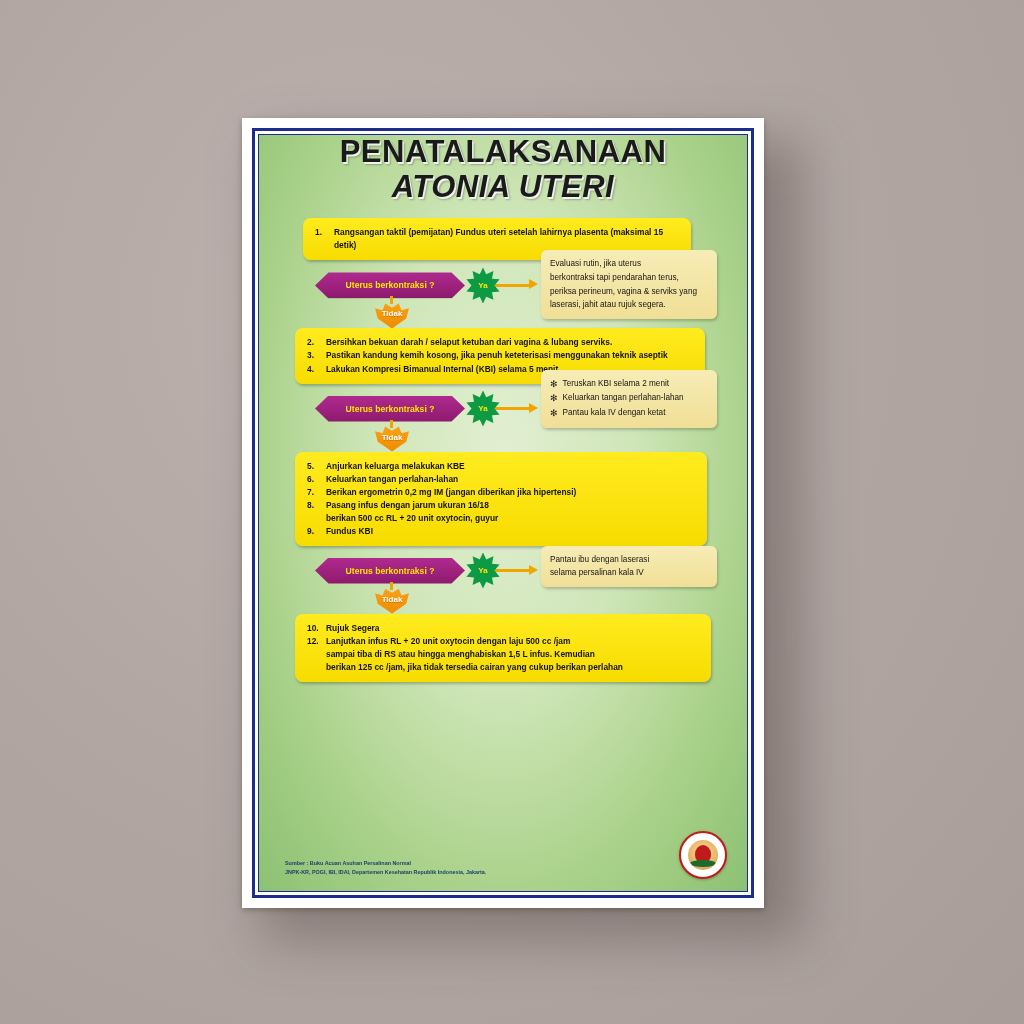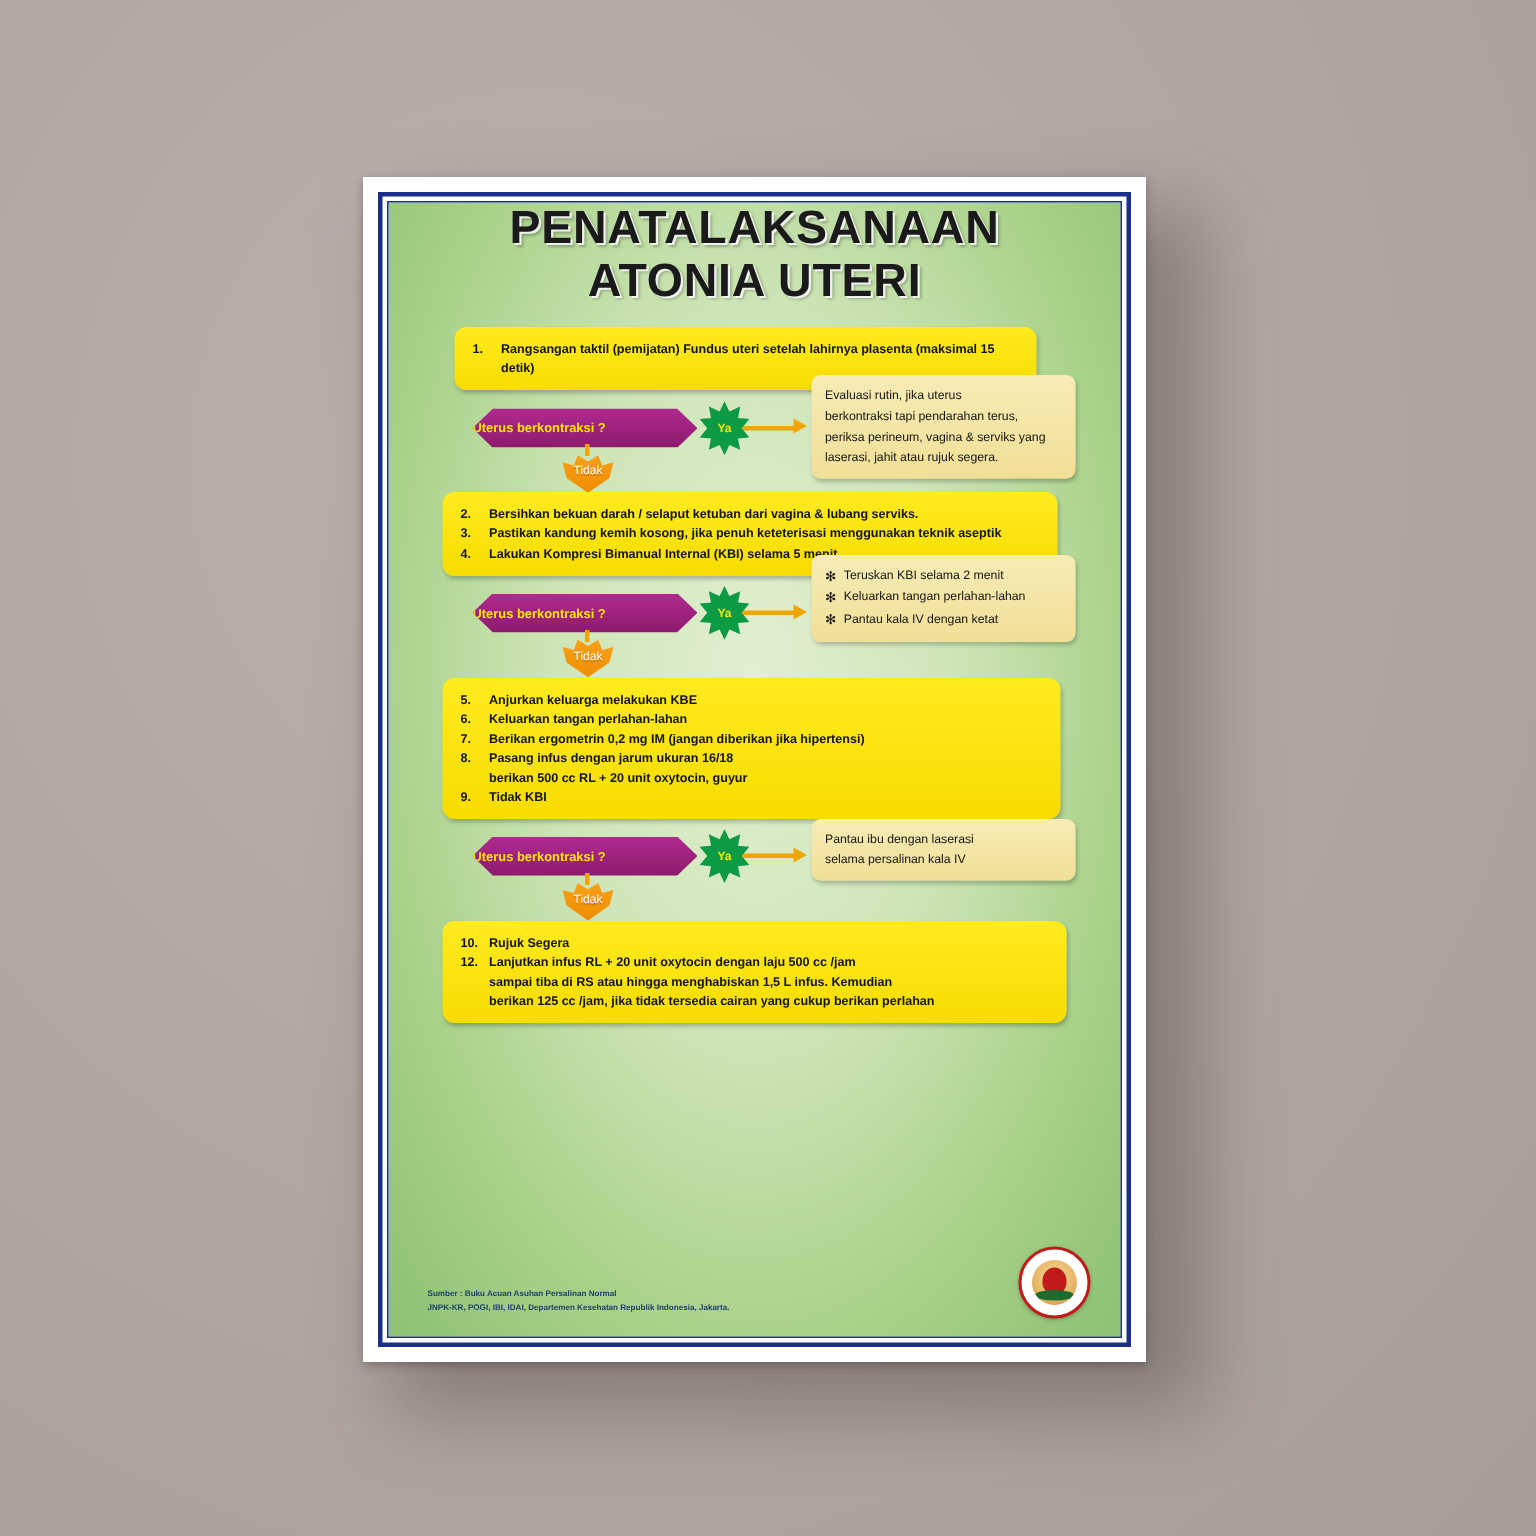--- a/index.html
+++ b/index.html
@@ -62,21 +62,21 @@
   .title {
     text-align: center;
     color: #1a1a1a;
     font-weight: bold;
     font-size: 31px;
     letter-spacing: 0.5px;
     line-height: 1.12;
     text-shadow: 1.5px 1.5px 0 rgba(255,255,255,0.85), 2.5px 2.5px 2px rgba(0,0,0,0.25);
     font-family: "Liberation Sans", sans-serif;
   }
-  .title .l2 { display: block; }
+  .title .l2 { display: block; font-style: italic; }
 
   .flow {
     position: relative;
     margin: 14px 20px 0 20px;
   }
 
   .step-box {
     position: relative;
     background: #ffe600;
     background: linear-gradient(180deg, #ffeb1f 0%, #f7dc00 100%);
@@ -111,21 +111,21 @@
     position: absolute;
     left: 36px;
     top: 10px;
     width: 150px;
     height: 26px;
     background: linear-gradient(180deg, #b02a8f 0%, #8d1a6d 100%);
     clip-path: polygon(0% 50%, 9% 0%, 91% 0%, 100% 50%, 91% 100%, 9% 100%);
     box-shadow: 1px 2px 3px rgba(0,0,0,0.25);
     display: flex;
     align-items: center;
-    justify-content: flex-start;
+    justify-content: center;
   }
   .diamond span {
     color: #ffe600;
     font-size: 8.6px;
     font-weight: bold;
     white-space: nowrap;
   }
   .arrow-right {
     position: absolute;
     left: 188px;
@@ -210,21 +210,21 @@
     height: 26px;
     background: linear-gradient(180deg, #f9a21a 0%, #ef8c00 100%);
     clip-path: polygon(50% 100%, 8% 62%, 0% 22%, 22% 30%, 30% 4%, 50% 20%, 70% 4%, 78% 30%, 100% 22%, 92% 62%);
     display: flex;
     align-items: flex-start;
     justify-content: center;
   }
   .tidak-badge span {
     color: #ffffff;
     font-size: 8px;
-    font-weight: normal;
+    font-weight: bold;
     margin-top: 7px;
     text-shadow: 0 1px 0 rgba(0,0,0,0.2);
   }
 
   .source {
     position: absolute;
     left: 26px;
     bottom: 14px;
     font-size: 5.4px;
     color: #1d3f6b;
@@ -381,21 +381,21 @@
           <span class="num">7.</span>
           <span class="txt">Berikan ergometrin 0,2 mg IM (jangan diberikan jika hipertensi)</span>
         </div>
         <div class="li">
           <span class="num">8.</span>
           <span class="txt">Pasang infus dengan jarum ukuran 16/18</span>
         </div>
         <div class="sub">berikan 500 cc RL + 20 unit oxytocin, guyur</div>
         <div class="li">
           <span class="num">9.</span>
-          <span class="txt">Tidak KBI</span>
+          <span class="txt">Fundus KBI</span>
         </div>
       </div>
 
       <div class="decision-row">
         <div class="diamond">
           <span>Uterus berkontraksi ?</span>
         </div>
         <div class="arrow-right">
           <div class="shaft"></div>
             <div class="head"></div>

